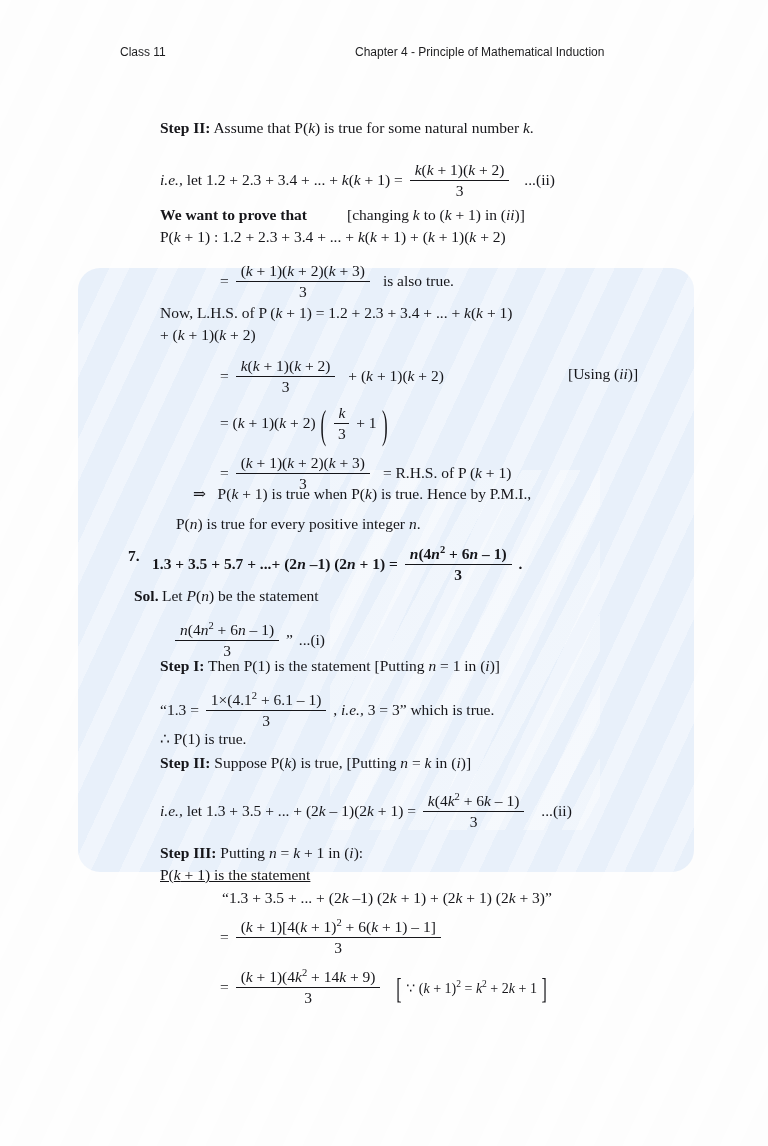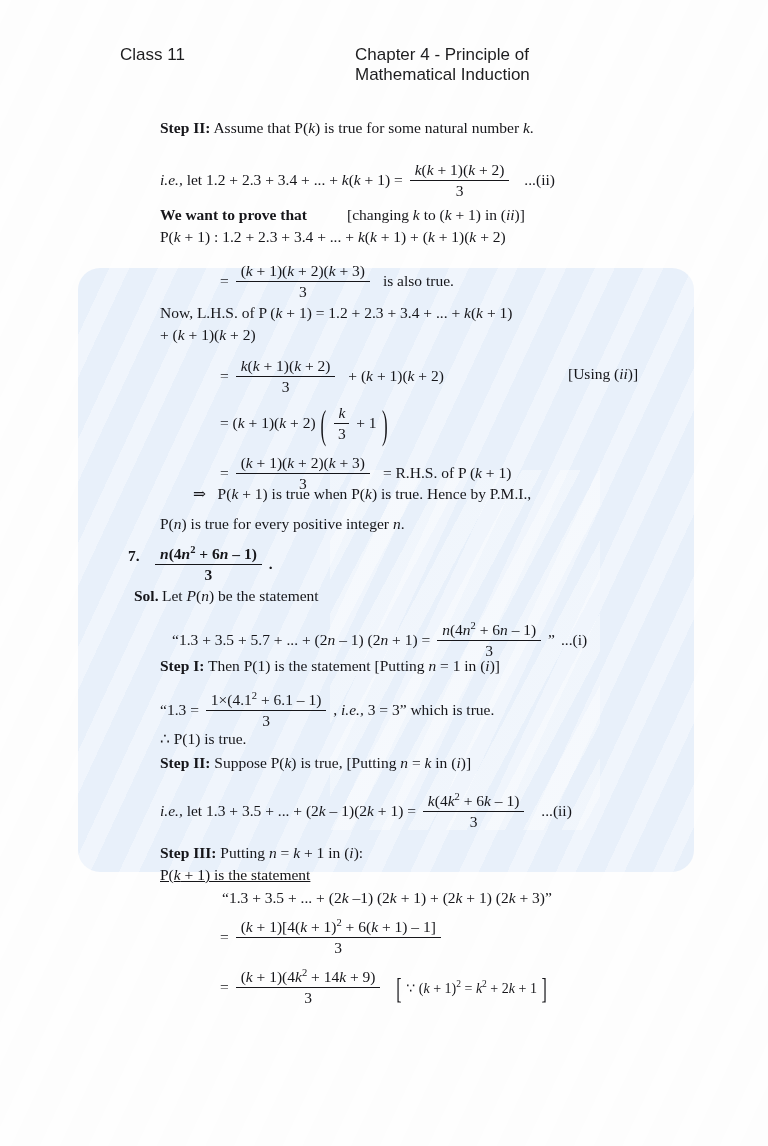--- a/index.html
+++ b/index.html
@@ -57,21 +57,21 @@
     opacity: .5;
   }
 
   
   .running-head {
     position: absolute;
     left: 0; top: 45px;
     width: 616px;
     height: 20px;
     font-family: "Liberation Sans", sans-serif;
-    font-size: 17px;
+    font-size: 12px;
     color: #1d1d1f;
     z-index: 6;
   }
   .rh-left  { position: absolute; left: 120px;  top: 0; }
   .rh-right { position: absolute; left: 355px;  top: 0; }
 
   
   .highlight-box {
     position: absolute;
     left: 78px;
@@ -267,44 +267,44 @@
       <span class="frac">
         <span class="num">(<i>k</i> + 1)(<i>k</i> + 2)(<i>k</i> + 3)</span>
         <span class="den">3</span>
       </span>
       <span style="margin-left:6px;">= R.H.S. of P (<i>k</i> + 1)</span>
     </div>
 
     <div class="ln" style="left:160px; top:484px;margin-left:33px;">
       <span>⇒&nbsp;&nbsp; P(<i>k</i> + 1) is true when P(<i>k</i>) is true. Hence by P.M.I.,</span>
     </div>
-    <div class="ln" style="left:160px; top:514px;">
+    <div class="ln" style="left:176px; top:514px;">
       <span>P(<i>n</i>) is true for every positive integer <i>n</i>.</span>
     </div>
 
     <div class="ln" style="left:128px; top:546px;">
       <b>7.</b>
     </div>
     <div class="ln" style="left:152px; top:546px;">
+      <b>1.3 + 3.5 + 5.7 + ...+ (2<i>n</i> –1) (2<i>n</i> + 1) =</b>
       <span class="frac" style="font-weight:bold;">
         <span class="num"><i>n</i>(4<i>n</i><sup class="ex">2</sup> + 6<i>n</i> – 1)</span>
         <span class="den">3</span>
       </span>
       <b>.</b>
     </div>
 
     <div class="ln" style="left:134px; top:586px;">
       <b>Sol.</b>
     </div>
     <div class="ln" style="left:162px; top:586px;">
       <span>Let <i>P</i>(<i>n</i>) be the statement</span>
     </div>
 
     <div class="ln" style="left:172px; top:622px;">
-      <span>“1.3 + 3.5 + 5.7 + ... + (2<i>n</i> – 1) (2<i>n</i> + 1) =</span>
       <span class="frac">
         <span class="num"><i>n</i>(4<i>n</i><sup class="ex">2</sup> + 6<i>n</i> – 1)</span>
         <span class="den">3</span>
       </span>
       <span>”</span>
       <span style="margin-left:2px;">...(i)</span>
     </div>
 
     <div class="ln" style="left:160px; top:656px;">
       <b>Step I:</b>

